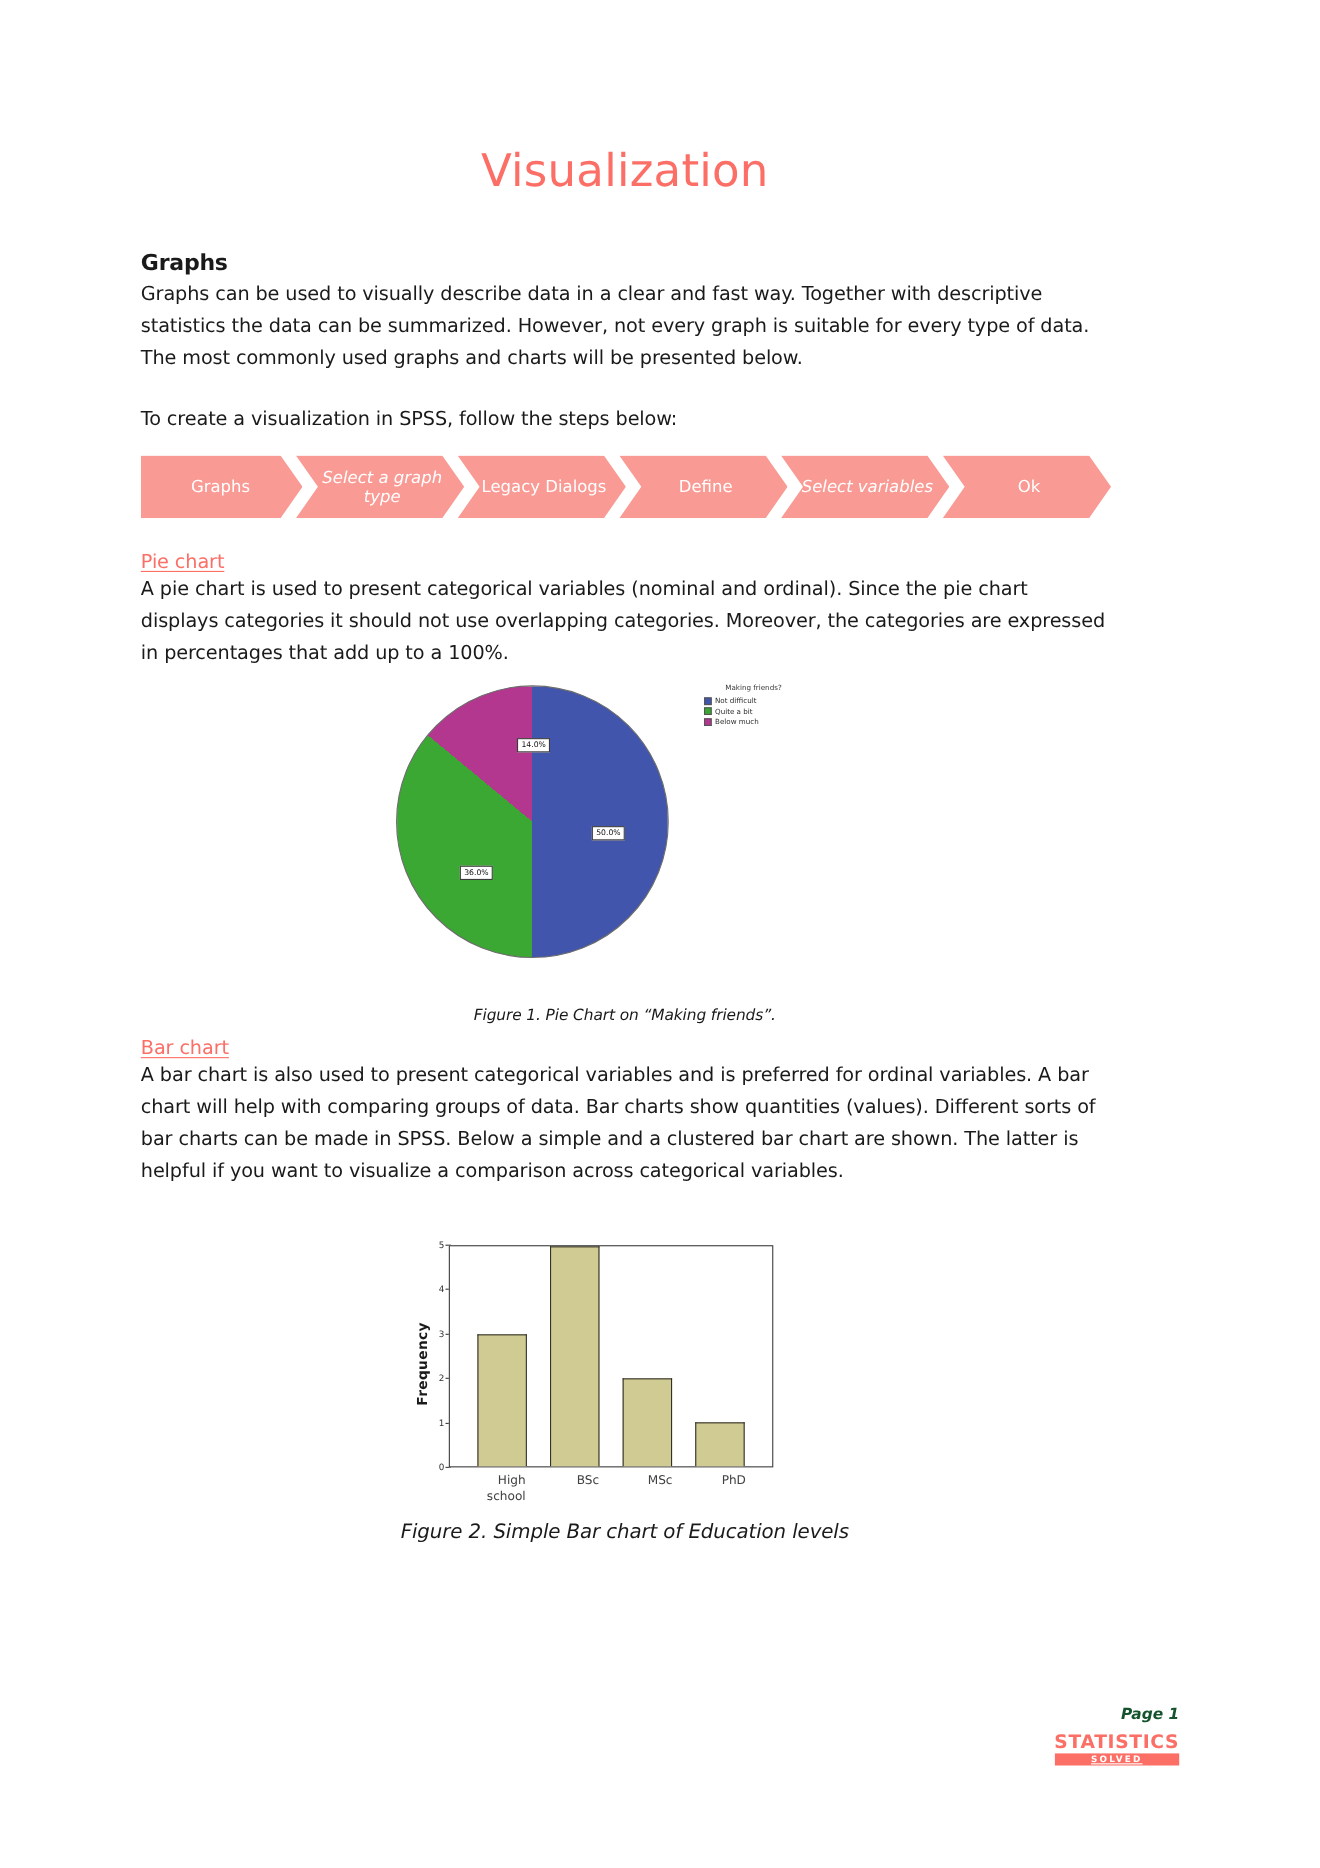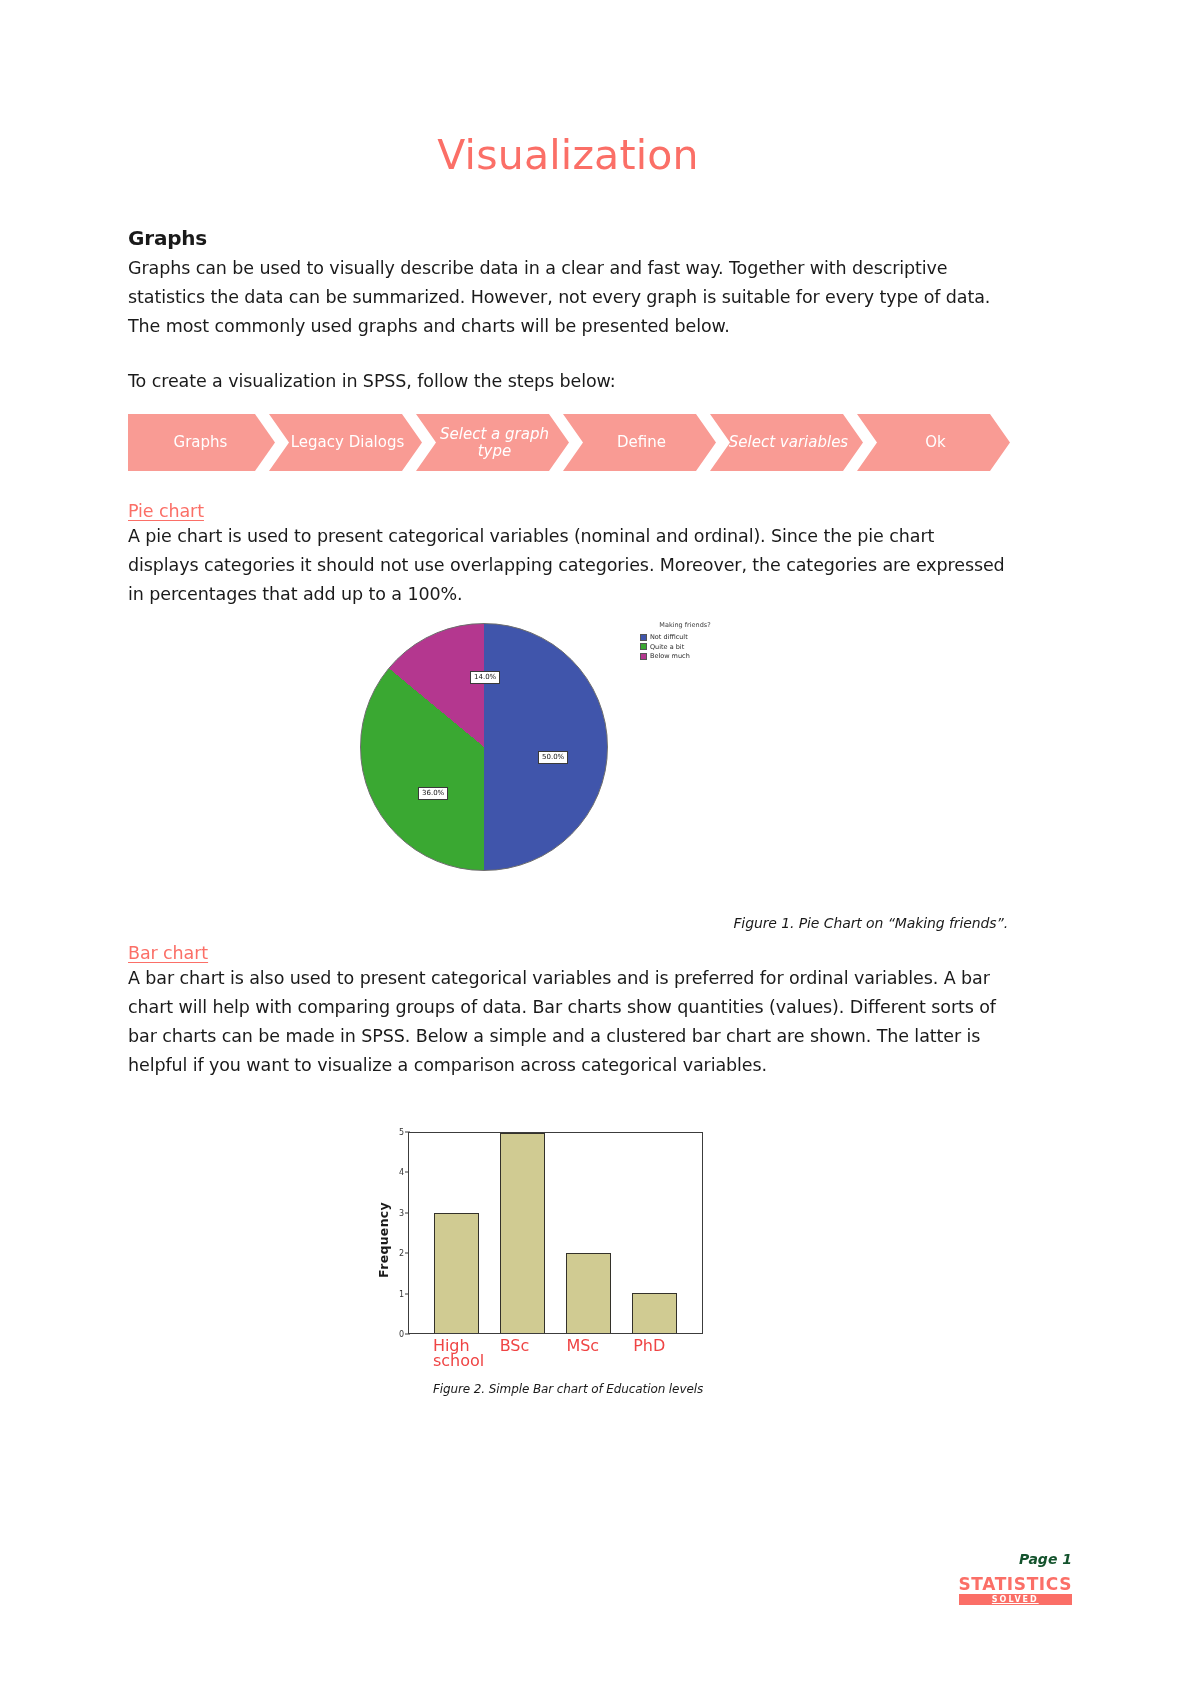--- a/index.html
+++ b/index.html
@@ -143,21 +143,21 @@
     line-height:8px;
     color:#3a3a3a;
     margin-bottom:4px;
   }
   .leg-row { display:flex; align-items:center; gap:3px; margin-bottom:1px; }
   .leg-sw { width:7px; height:7px; border:1px solid #555; flex:0 0 auto; }
 
   .fig-caption {
     font-size:14px;
     font-style:italic;
-    text-align:right;
+    text-align:center;
     width:880px;
     margin:0;
     letter-spacing:-.1px;
   }
 
   
   .fig-bar {
     position:relative;
     width:880px;
     height:280px;
@@ -223,28 +223,28 @@
   .x-labels {
     position:absolute;
     left:280px; top:240px;
     width:295px;
     display:flex;
     justify-content:space-around;
     padding:0 14px;
   }
   .x-label {
     width:45px;
-    text-align:left;
-    font-size:16px;
+    text-align:right;
+    font-size:11px;
     line-height:15px;
-    color:#ef4444;
+    color:#404040;
   }
 
   .fig2-caption {
-    font-size:12px;
+    font-size:18px;
     font-style:italic;
     text-align:center;
     width:880px;
     margin:0;
     padding-top:4px;
     letter-spacing:-.1px;
   }
 
   
   .footer {
@@ -297,25 +297,25 @@
     <p class="body">Graphs can be used to visually describe data in a clear and fast way. Together with descriptive statistics the data can be summarized. However, not every graph is suitable for every type of data. The most commonly used graphs and charts will be presented below.</p>
 
     <p class="spacer"></p>
 
     <p class="body">To create a visualization in SPSS, follow the steps below:</p>
 
     <div class="chevron-bar">
       <div class="chev">
           <span>Graphs</span>
         </div>
+      <div class="chev italic">
+          <span>Select a graph type</span>
+        </div>
       <div class="chev">
           <span>Legacy Dialogs</span>
-        </div>
-      <div class="chev italic">
-          <span>Select a graph type</span>
         </div>
       <div class="chev">
           <span>Define</span>
         </div>
       <div class="chev italic">
           <span>Select variables</span>
         </div>
       <div class="chev">
           <span>Ok</span>
         </div>

